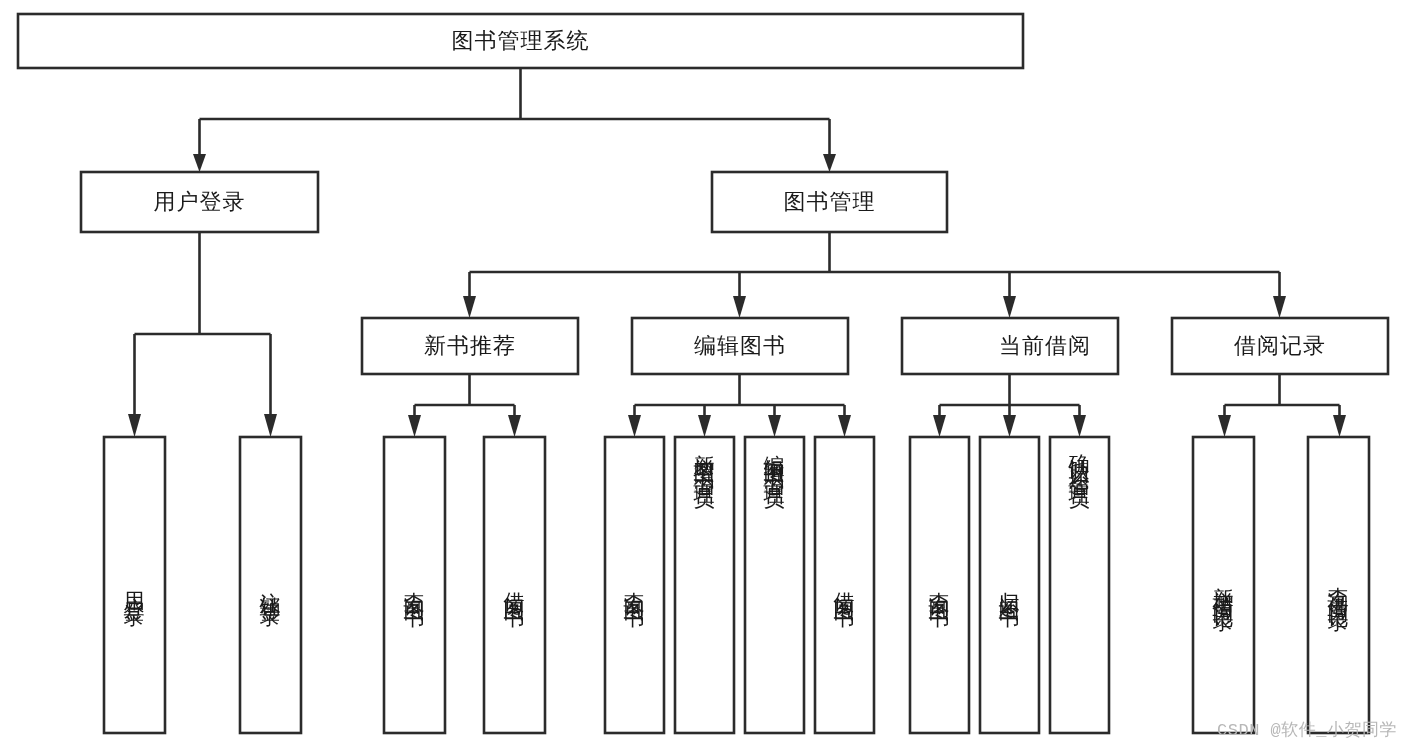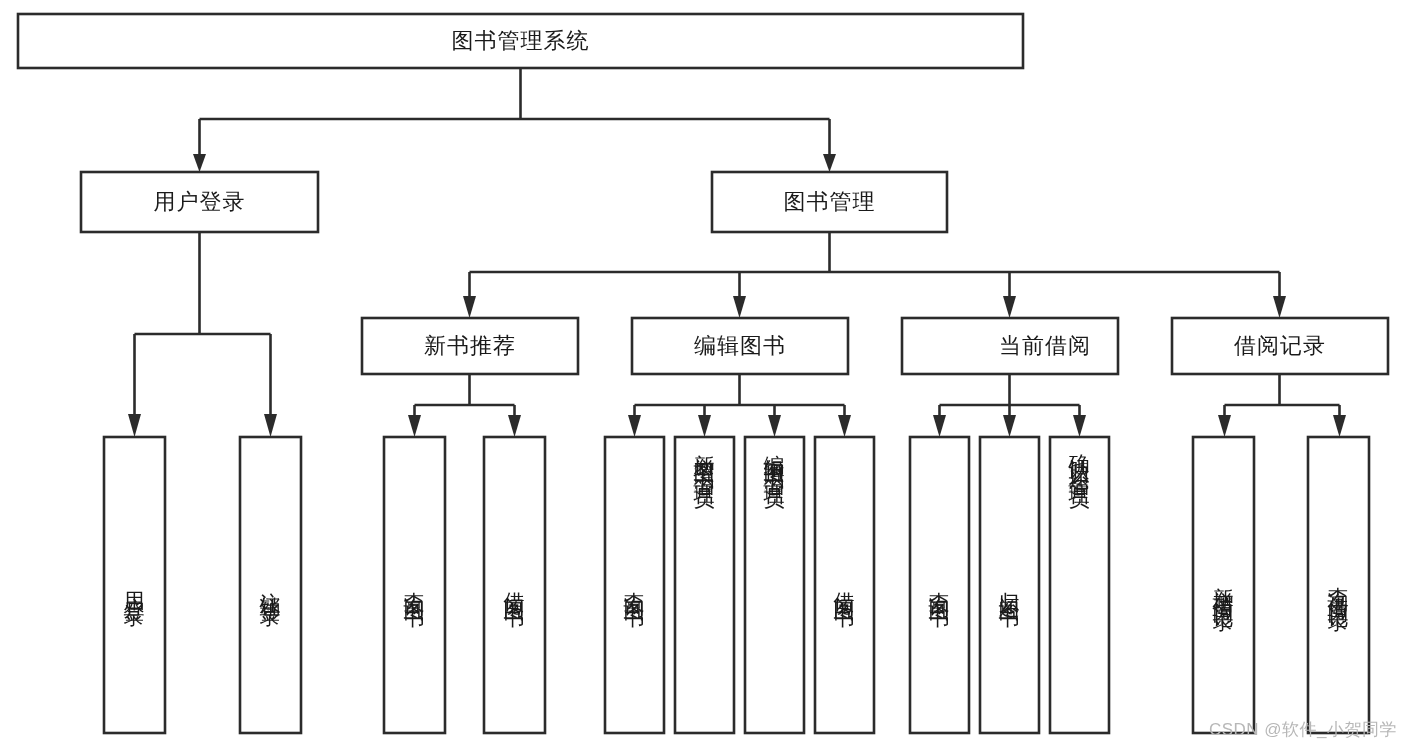--- a/index.html
+++ b/index.html
@@ -67,21 +67,21 @@
     font-family: Liberation Sans, sans-serif;
     font-size: 22px;
     color: #1a1a1a;
     letter-spacing: 1px;
     white-space: nowrap;
   }
   #watermark {
     position: absolute;
     right: 8px;
     bottom: 6px;
-    font-family: Liberation Sans, sans-serif;
+    font-family: Liberation Mono, monospace;
     font-size: 17px;
     color: #b7b7b7;
     letter-spacing: 0.5px;
     white-space: nowrap;
   }
 </style>
 </head>
 <body>
 
 <div id="diagram-root">

